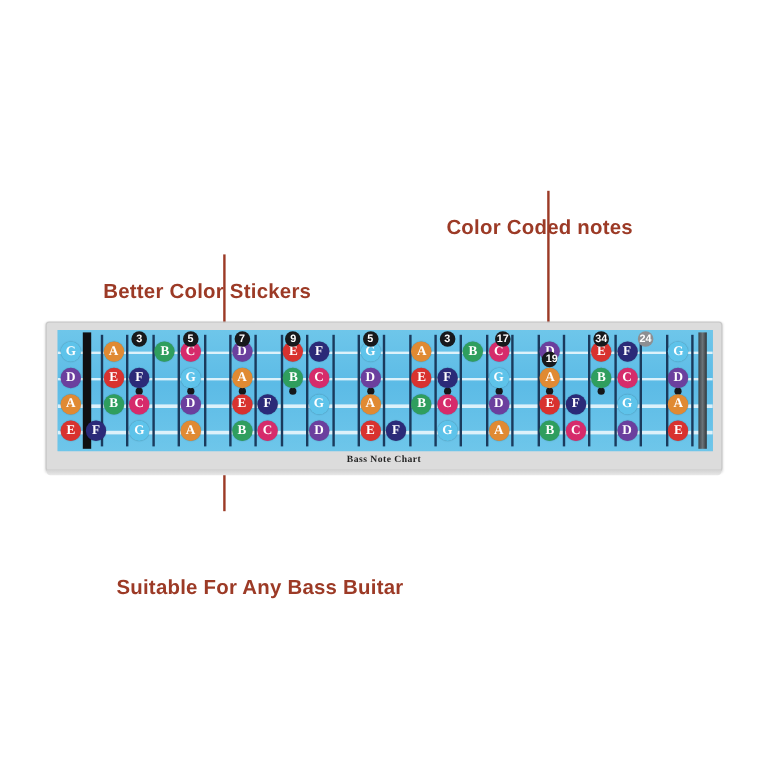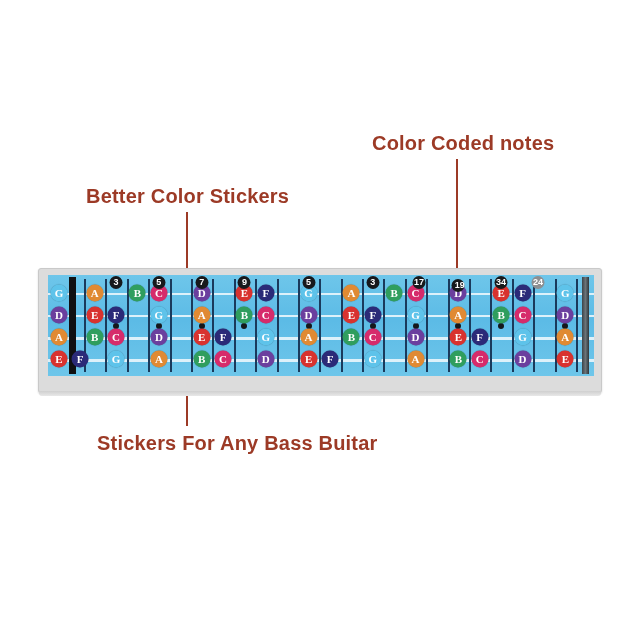--- a/index.html
+++ b/index.html
@@ -14,24 +14,25 @@
     position: relative;
     overflow: hidden;
     font-family: "Liberation Sans", sans-serif;
   }
 
   
   .callout {
     position: absolute;
     color: #9c3a26;
     font-weight: bold;
-    font-size: 20px;
+    font-size: 17px;
     letter-spacing: 0.2px;
     white-space: nowrap;
     font-family: "Liberation Sans", sans-serif;
+    margin-top: 48px;
   }
   #callout-better  { left: 86px;  top: 185px; }
   #callout-color   { left: 372px; top: 132px; }
   #callout-suit    { left: 97px;  top: 432px; }
 
   .leader {
     position: absolute;
     width: 2px;
     background: #9c3a26;
   }
@@ -163,21 +164,21 @@
 </style>
 </head>
 <body>
 
 <div class="callout" id="callout-better">Better Color Stickers</div>
 <div class="leader" id="leader-better"></div>
 
 <div class="callout" id="callout-color">Color Coded notes</div>
 <div class="leader" id="leader-color"></div>
 
-<div class="callout" id="callout-suit">Stickers For Any Bass Buitar</div>
+<div class="callout" id="callout-suit">Suitable For Any Bass Buitar</div>
 <div class="leader" id="leader-suit"></div>
 
 <div id="board-frame">
   <div id="fretboard">
     <div class="layer" id="strings-layer">
         <div class="string-line" style="top: 18px; height: 1.6px;"></div>
         <div class="string-line" style="top: 40px; height: 2.1px;"></div>
         <div class="string-line" style="top: 62px; height: 2.6px;"></div>
         <div class="string-line" style="top: 84px; height: 3.1px;"></div>
       </div>
@@ -222,21 +223,21 @@
         <div class="inlay-dot" style="left: 514.304px; top: 48px;"></div>
       </div>
     <div class="layer" id="fretnums-layer">
         <div class="fret-num" style="left: 68.087px; top: 1px;">3</div>
         <div class="fret-num" style="left: 110.87px; top: 1px;">5</div>
         <div class="fret-num" style="left: 153.652px; top: 1px;">7</div>
         <div class="fret-num" style="left: 196.435px; top: 1px;">9</div>
         <div class="fret-num" style="left: 260.609px; top: 1px;">5</div>
         <div class="fret-num" style="left: 324.783px; top: 1px;">3</div>
         <div class="fret-num" style="left: 371px; top: 1px;">17</div>
-        <div class="fret-num" style="left: 410.348px; top: 4px; text-align: right;">19</div>
+        <div class="fret-num" style="left: 410.348px; top: 18px; text-align: right;">19</div>
         <div class="fret-num" style="left: 453.13px; top: 1px;">34</div>
         <div class="fret-num muted" style="left: 490px; top: 1px;">24</div>
       </div>
     <div class="layer" id="notes-layer">
         <div class="note" style="left: 11px; top: 18px; background: rgb(94, 195, 234);">G</div>
         <div class="note" style="left: 46.6957px; top: 18px; background: rgb(224, 138, 51);">A</div>
         <div class="note" style="left: 89.4783px; top: 18px; background: rgb(47, 158, 94);">B</div>
         <div class="note" style="left: 110.87px; top: 18px; background: rgb(214, 43, 107);">C</div>
         <div class="note" style="left: 153.652px; top: 18px; background: rgb(107, 63, 158);">D</div>
         <div class="note" style="left: 196.435px; top: 18px; background: rgb(216, 50, 47);">E</div>
@@ -289,13 +290,14 @@
         <div class="note" style="left: 260.609px; top: 84px; background: rgb(216, 50, 47);">E</div>
         <div class="note" style="left: 282px; top: 84px; background: rgb(43, 42, 120);">F</div>
         <div class="note" style="left: 324.783px; top: 84px; background: rgb(94, 195, 234);">G</div>
         <div class="note" style="left: 367.565px; top: 84px; background: rgb(224, 138, 51);">A</div>
         <div class="note" style="left: 410.348px; top: 84px; background: rgb(47, 158, 94);">B</div>
         <div class="note" style="left: 431.739px; top: 84px; background: rgb(214, 43, 107);">C</div>
         <div class="note" style="left: 474.522px; top: 84px; background: rgb(107, 63, 158);">D</div>
         <div class="note" style="left: 517.304px; top: 84px; background: rgb(216, 50, 47);">E</div>
       </div>
   </div>
+  <div id="chart-caption">Bass Note Chart</div>
 </div>
 
 </body></html>

